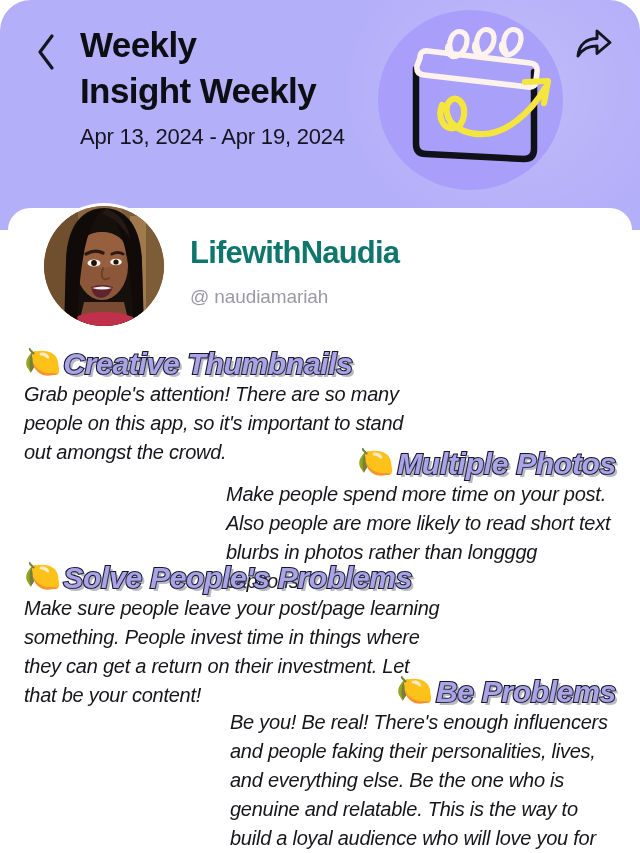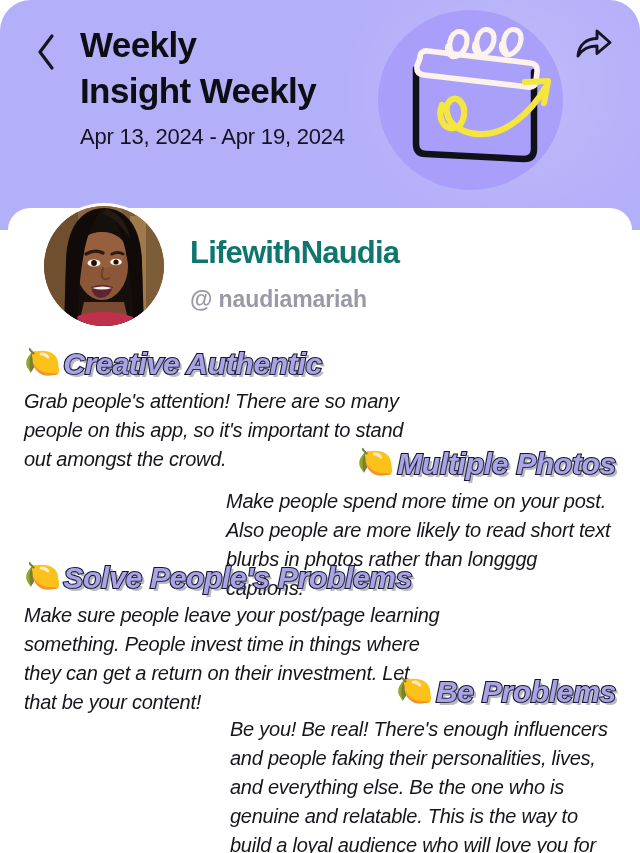--- a/index.html
+++ b/index.html
@@ -138,22 +138,22 @@
     top: 235px;
     font-size: 31px;
     font-weight: 700;
     color: #0f766e;
     letter-spacing: -0.8px;
   }
   .profile-handle {
     position: absolute;
     left: 190px;
     top: 286px;
-    font-size: 23px;
-    font-weight: 700;
+    font-size: 19px;
+    font-weight: 400;
     color: #9a9aa6;
     letter-spacing: -0.1px;
   }
 
   
   .content {
     position: absolute;
     left: 0;
     top: 343px;
     width: 640px;
@@ -190,21 +190,20 @@
     text-shadow: 3px 3px 0 rgba(90,90,120,0.42);
   }
 
   .sec-body {
     font-size: 20px;
     font-style: italic;
     font-weight: 400;
     color: #15151b;
     line-height: 1.45;
     letter-spacing: -0.25px;
-    margin-top: 7px;
   }
   .sec-body.right { text-align: left; }
   .sec-body.left  { text-align: left; }
 
   
   #sec-1 { left: 24px;  top: 4px;   width: 390px; }
   #sec-2 { left: 226px; top: 104px; width: 390px; }
   #sec-3 { left: 24px;  top: 218px; width: 420px; }
   #sec-4 { left: 230px; top: 332px; width: 386px; }
 
@@ -307,21 +306,21 @@
   </div>
 
   <div class="profile-name">LifewithNaudia</div>
   <div class="profile-handle">@ naudiamariah</div>
 
   <div class="content">
 
     <div class="section" id="sec-1">
       <div class="sec-head">
         <span class="lemon">🍋</span>
-        <span class="sec-title">Creative Authentic</span>
+        <span class="sec-title">Creative Thumbnails</span>
       </div>
       <div class="sec-body left">Grab people's attention! There are so many people on this app, so it's important to stand out amongst the crowd.</div>
     </div>
 
     <div class="section" id="sec-2">
       <div class="sec-head right">
         <span class="lemon">🍋</span>
         <span class="sec-title">Multiple Photos</span>
       </div>
       <div class="sec-body right">Make people spend more time on your post. Also people are more likely to read short text blurbs in photos rather than longggg captions.</div>

